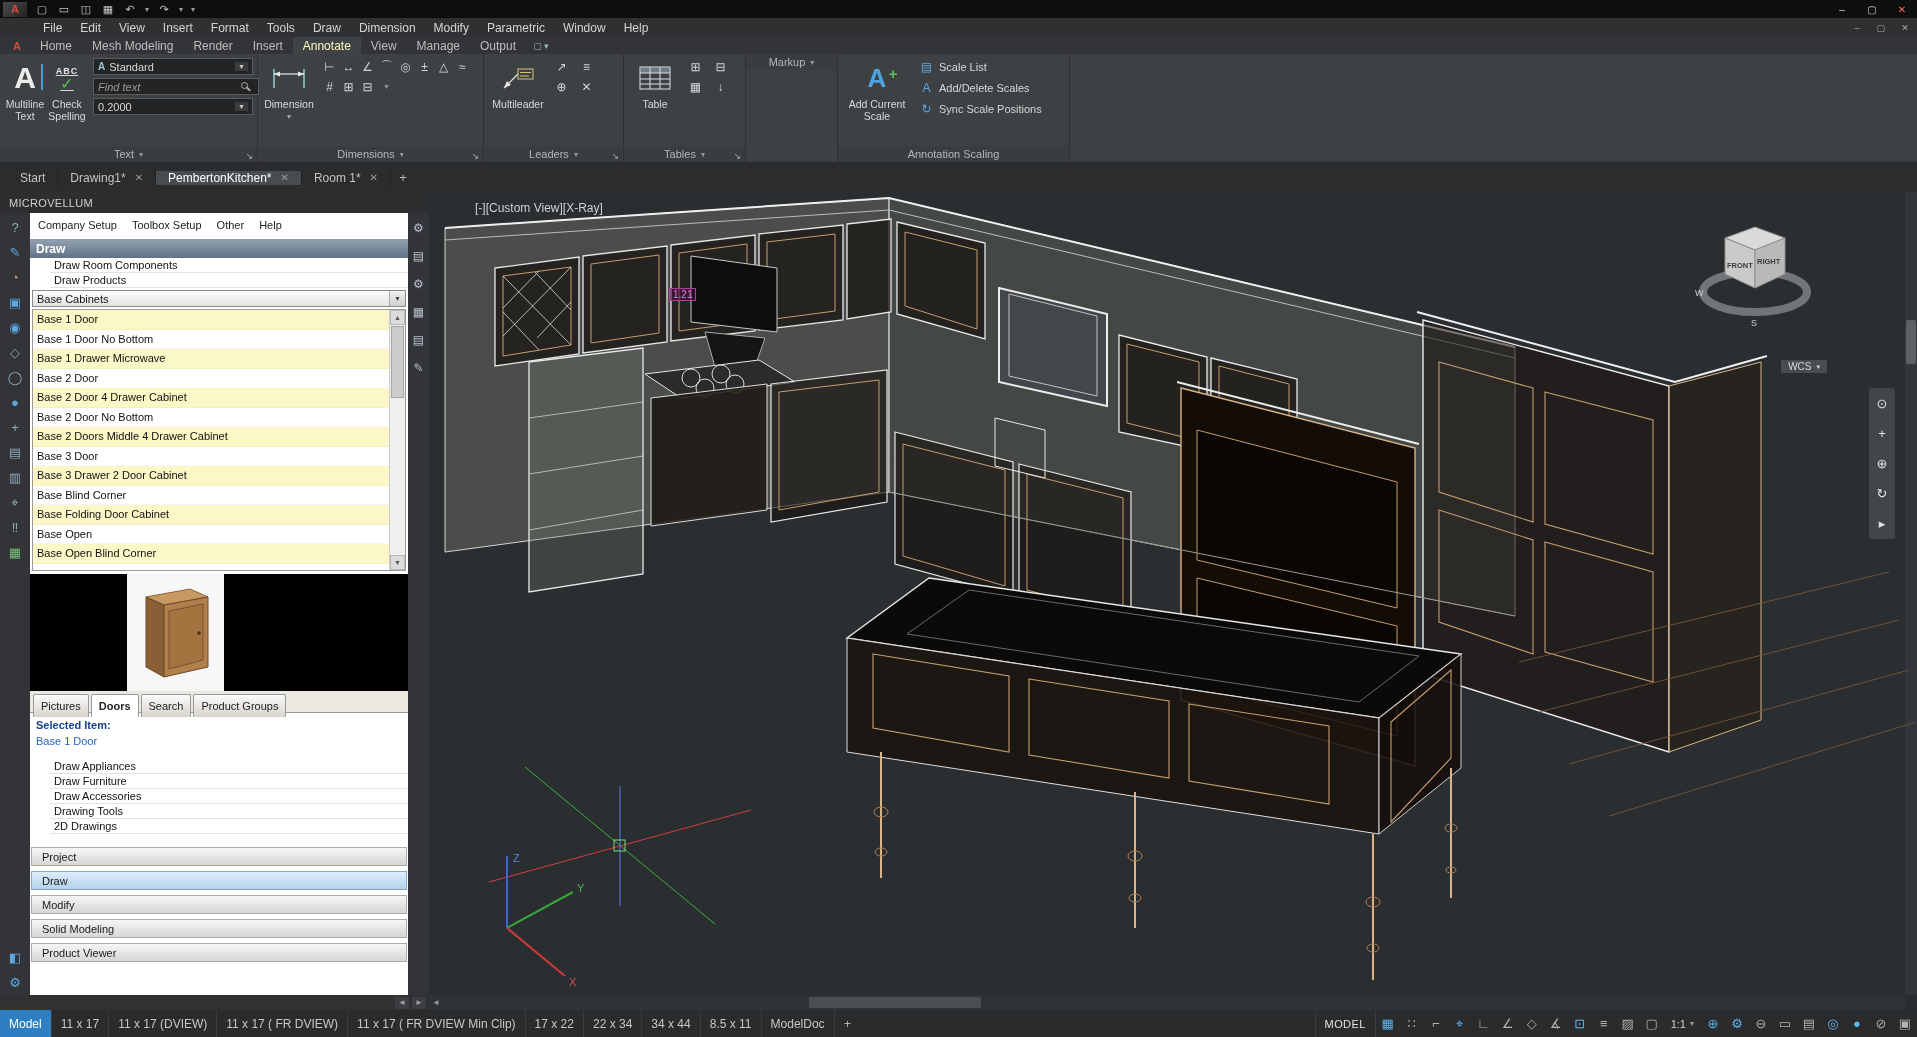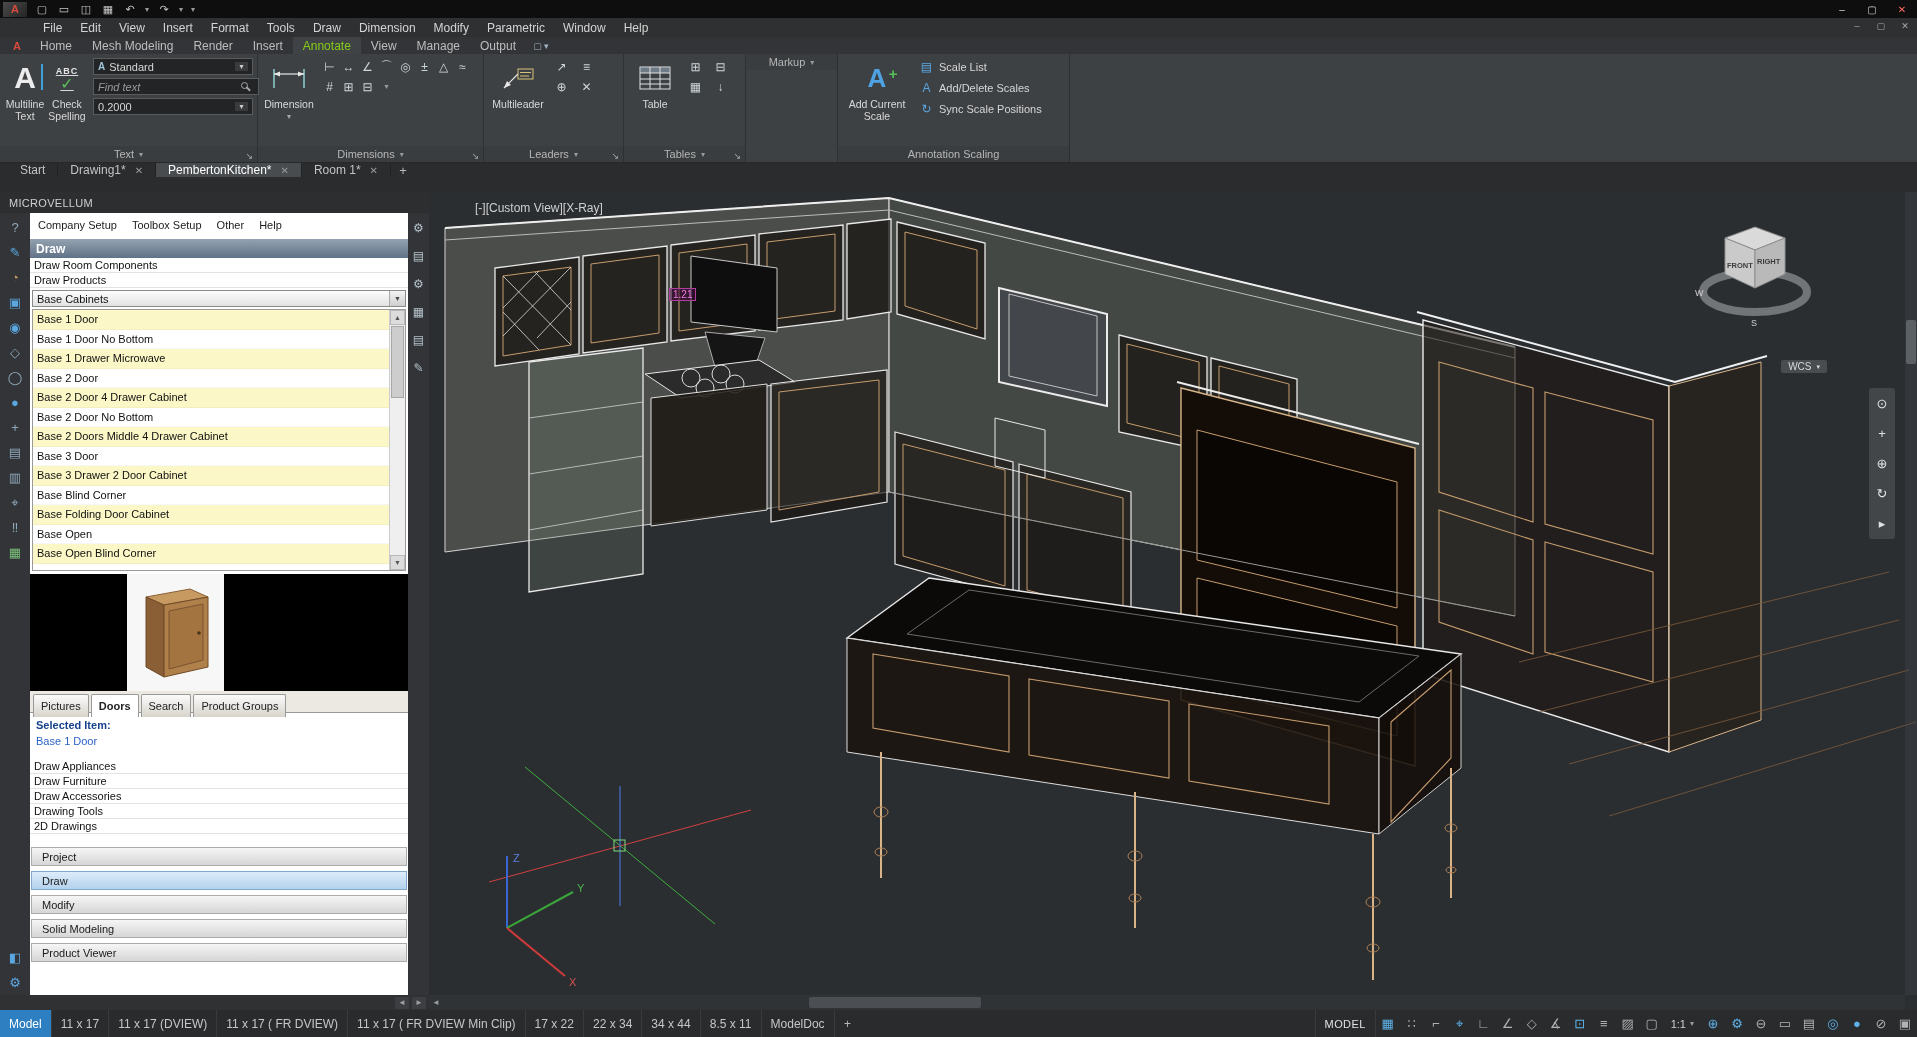--- a/index.html
+++ b/index.html
@@ -10,29 +10,29 @@
   .titlebar{height:18px;background:#0e0e0f;display:flex;align-items:center;color:#bdbdbd;font-size:11px;}
   .applogo{width:24px;height:15px;margin:1px 4px 1px 3px;background:linear-gradient(135deg,#4a4a4a,#242424);
     display:flex;align-items:center;justify-content:center;color:#d8493c;font-weight:bold;font-size:11px;}
   .qa-icon{width:22px;text-align:center;font-size:11px;color:#c4c4c4;}
   .qa-dd{width:12px;text-align:center;font-size:8px;color:#9a9a9a;}
   .tb-spacer{flex:1;}
   .win-ctrl{width:30px;height:18px;display:flex;align-items:center;justify-content:center;color:#cfcfcf;font-size:10px;}
   .win-ctrl.close{color:#ff6a5a;}
 
   
-  .menubar{height:19px;background:#2f3032;display:flex;color:#d4d4d4;font-size:12px;padding-left:34px;}
+  .menubar{height:19px;background:#2f3032;display:flex;align-items:center;color:#d4d4d4;font-size:12px;padding-left:34px;}
   .menu-item{padding:0 9px;height:100%;display:flex;align-items:center;}
   .mb-ctrl{width:24px;height:16px;display:flex;align-items:center;justify-content:center;color:#a8a8a8;font-size:9px;}
 
   
   .ribbontabs{height:17px;background:#333437;display:flex;align-items:stretch;font-size:12px;color:#bdbdbd;padding-left:4px;}
   .appbtn{width:26px;display:flex;align-items:center;justify-content:center;color:#d8493c;font-weight:bold;font-size:11px;}
   .rtab{padding:0 10px;display:flex;align-items:center;}
-  .rtab.active{background:#40434６;background:#404346;color:#84cc16;}
+  .rtab.active{background:#40434６;background:#404346;color:#fef9c3;}
   .rtab-toggle{width:30px;display:flex;align-items:center;justify-content:center;gap:2px;color:#9fb4c4;font-size:9px;}
 
   
   .ribbon{height:109px;background:#3e4144;display:flex;border-bottom:1px solid #27282a;}
   .panel{display:flex;flex-direction:column;border-right:1px solid #2f3033;}
   .panel-content{flex:1;display:flex;padding:4px 4px 0 4px;}
   .panel-title{height:16px;background:#3a3d40;color:#b6b6b6;font-size:11px;display:flex;align-items:center;justify-content:center;gap:5px;position:relative;}
   .panel-title .tarrow{font-size:8px;color:#9a9a9a;}
   .launcher{position:absolute;right:4px;bottom:1px;font-size:9px;color:#a8a8a8;}
   .bigbtn{width:54px;display:flex;flex-direction:column;align-items:center;color:#d9d9d9;font-size:10.5px;line-height:12px;text-align:center;}
@@ -56,21 +56,21 @@
   .dim-tools{display:flex;flex-direction:column;gap:3px;margin-left:4px;}
   .trow{display:flex;}
   .grid2{display:grid;grid-template-columns:22px 22px;gap:3px;margin-left:4px;align-content:start;}
   .annrow{display:flex;align-items:center;height:17px;gap:4px;color:#d6d6d6;font-size:11px;white-space:nowrap;}
   .annrow .sicon{color:#5aa7e0;width:17px;}
   .addscale-a{font-size:26px;font-weight:bold;color:#4da3e3;position:relative;}
   .addscale-plus{position:absolute;top:-4px;right:-11px;color:#58c058;font-size:15px;font-weight:bold;}
   .ribbon-fill{flex:1;}
 
   
-  .doctabs{height:29px;background:#2b2c2e;display:flex;align-items:flex-start;color:#c3c3c3;font-size:12px;padding-left:8px;}
+  .doctabs{height:29px;background:#2b2c2e;display:flex;align-items:center;color:#c3c3c3;font-size:12px;padding-left:8px;}
   .dtab{display:flex;align-items:center;padding:0 12px;border-right:1px solid #222;gap:9px;}
   .dtab.active{background:#494c4f;color:#ffffff;}
   .dtab .x{font-size:10px;color:#9a9a9a;}
   .addtab{width:24px;display:flex;align-items:center;justify-content:center;color:#b8b8b8;font-size:13px;}
 
   
   .main{display:flex;height:818px;}
   .palette{width:429px;display:flex;flex-direction:column;background:#333538;}
   .palette-title{height:21px;display:flex;align-items:center;padding-left:9px;color:#cfcfcf;font-size:11px;background:#2c2e30;letter-spacing:.3px;}
   .palette-body{flex:1;display:flex;min-height:0;}
@@ -78,21 +78,21 @@
   .tool{width:26px;height:25px;display:flex;align-items:center;justify-content:center;font-size:13px;color:#8fa8ba;}
   .tool.blue{color:#5aa7e0;} .tool.tan{color:#c89a6a;} .tool.green{color:#7ac07a;}
   .ts-spacer{flex:1;}
   .rightstrip{width:21px;background:#323437;display:flex;flex-direction:column;align-items:center;padding-top:8px;gap:14px;color:#b5c2cb;font-size:12px;}
   .palette-hscroll{height:15px;background:#2f3133;display:flex;align-items:center;justify-content:flex-end;gap:3px;padding-right:3px;color:#9f9f9f;font-size:8px;}
   .hs-btn{width:14px;height:12px;display:flex;align-items:center;justify-content:center;background:#3c3e41;}
 
   .palette-content{flex:1;background:#fff;color:#111;font-size:11px;display:flex;flex-direction:column;overflow:hidden;}
   .pmenu{height:16px;display:flex;gap:15px;margin:6px 0 0 8px;color:#1c1c1c;}
   .pheader{height:19px;margin-top:4px;background:linear-gradient(#93a2b0,#617287);color:#fff;font-weight:bold;font-size:12px;display:flex;align-items:center;padding-left:6px;}
-  .plink{height:15px;display:flex;align-items:center;padding-left:4px;border-bottom:1px solid #e2e2e2;}
+  .plink{height:15px;display:flex;align-items:center;padding-left:4px;border-bottom:1px solid #e2e2e2;margin-left:20px;}
   .pcombo{height:17px;margin:2px 2px;border:1px solid #8a8a8a;background:linear-gradient(#fdfdfd,#e2e2e2);display:flex;align-items:center;padding-left:4px;}
   .pcombo .btn{margin-left:auto;width:16px;height:100%;background:linear-gradient(#f2f2f2,#cfcfcf);border-left:1px solid #aaa;display:flex;align-items:center;justify-content:center;font-size:7px;color:#444;}
   .plist{height:262px;border:1px solid #9a9a9a;margin:0 2px;display:flex;overflow:hidden;background:#fff;}
   .plist-rows{flex:1;overflow:hidden;}
   .prow{height:19.5px;display:flex;align-items:center;padding-left:4px;background:#fff;border-bottom:1px solid rgba(0,0,0,0.03);}
   .prow:nth-child(odd){background:#fbf7c6;}
   .plist-sb{width:16px;background:#efefef;display:flex;flex-direction:column;align-items:center;border-left:1px solid #ccc;}
   .sb-btn{width:15px;height:15px;background:#dcdcdc;border:1px solid #b8b8b8;font-size:7px;display:flex;align-items:center;justify-content:center;color:#555;}
   .sb-thumb{width:13px;height:72px;background:#cdcdcd;border:1px solid #a8a8a8;margin-top:1px;}
   .sb-fill{flex:1;}

